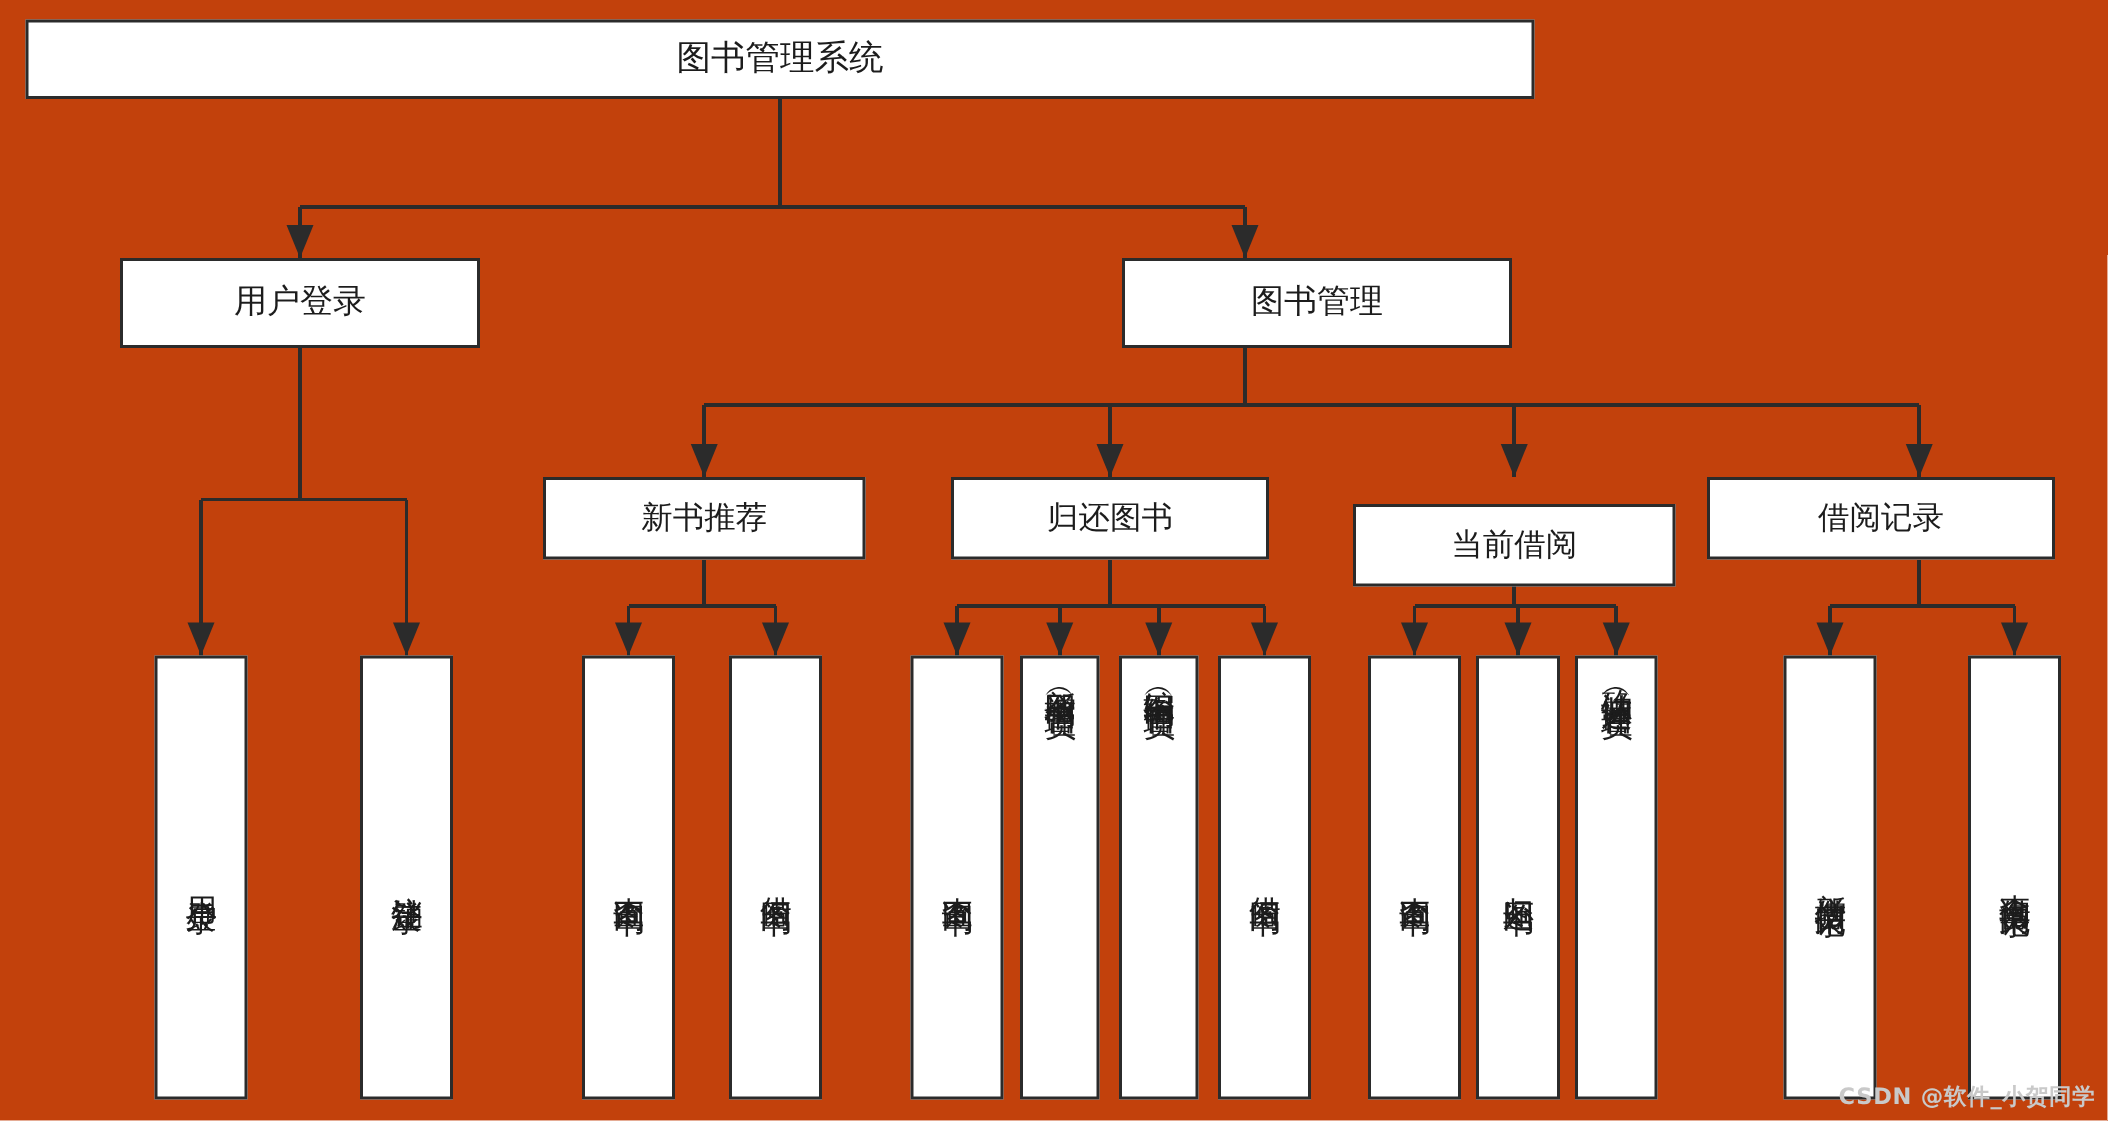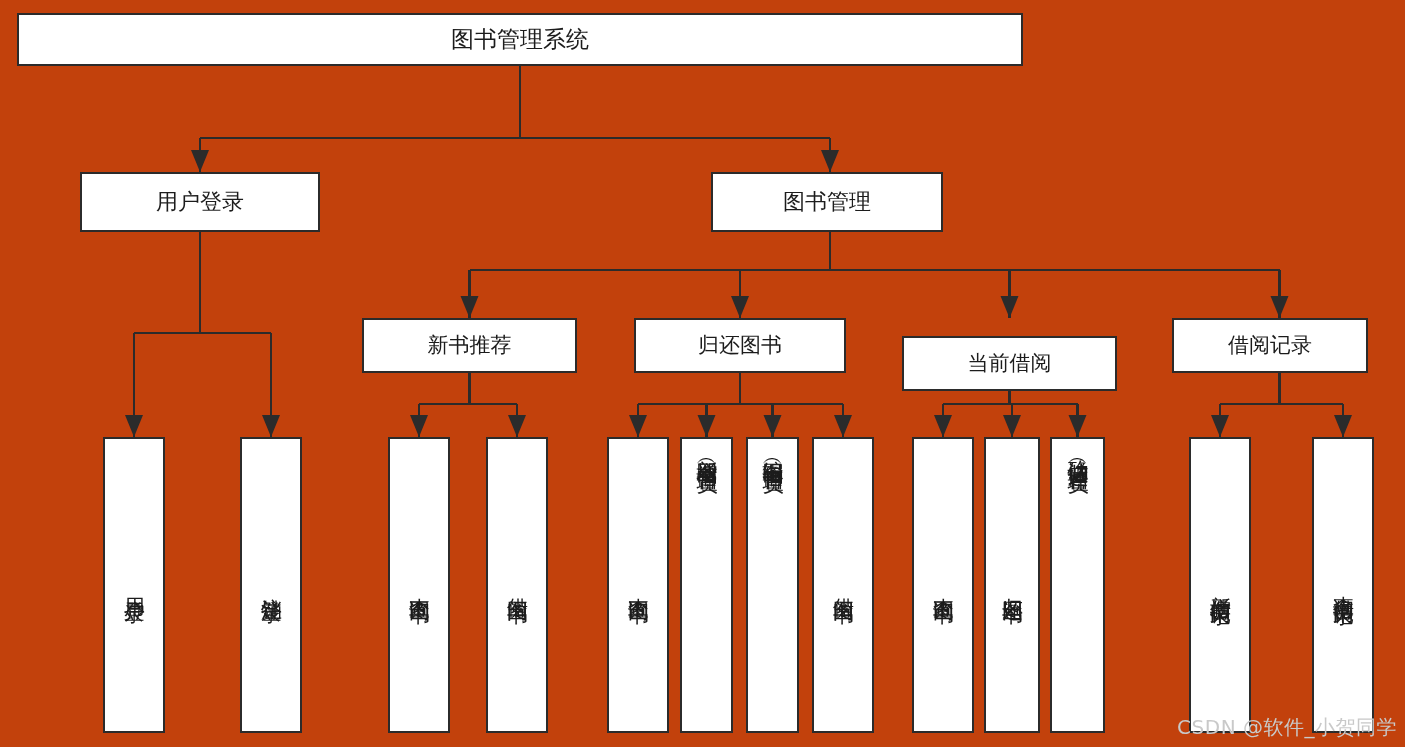--- a/index.html
+++ b/index.html
@@ -61,25 +61,26 @@
     justify-content: flex-start;
   }
   .node-label {
     display: block;
     white-space: pre-wrap;
   }
   #watermark {
     position: absolute;
     right: 8px;
     bottom: 6px;
-    font-size: 20px;
+    font-size: 15px;
     color: #c9c9c9;
     letter-spacing: 0.5px;
     white-space: nowrap;
     z-index: 5;
+    font-weight: bold;
   }
 </style>
 </head>
 <body>
 
 <div id="diagram-root">
 
   <svg id="edges-layer" width="1405" height="747" viewBox="0 0 1405 747" aria-hidden="true">
       <line x1="520" y1="66" x2="520" y2="138" stroke="#2b2b2b" stroke-width="2.6" shape-rendering="crispEdges"></line>
       <line x1="200" y1="138" x2="830" y2="138" stroke="#2b2b2b" stroke-width="2.6" shape-rendering="crispEdges"></line>
@@ -135,33 +136,33 @@
       <path d="M1334 415 L1352 415 L1343 437 Z" fill="#2b2b2b"></path>
     </svg>
 
   <div id="nodes-layer">
       <div class="node root" style="left: 17px; top: 13px; width: 1006px; height: 53px;">
         <span class="node-label">图书管理系统</span>
       </div>
       <div class="node level2" style="left: 80px; top: 172px; width: 240px; height: 60px;">
         <span class="node-label">用户登录</span>
       </div>
-      <div class="node level2" style="left: 711px; top: 172px; width: 232px; height: 60px;">
+      <div class="node level2" style="left: 748px; top: 172px; width: 260px; height: 60px;">
         <span class="node-label">图书管理</span>
       </div>
       <div class="node level3" style="left: 362px; top: 318px; width: 215px; height: 55px;">
         <span class="node-label">新书推荐</span>
       </div>
       <div class="node level3" style="left: 634px; top: 318px; width: 212px; height: 55px;">
         <span class="node-label">归还图书</span>
       </div>
       <div class="node level3" style="left: 902px; top: 336px; width: 215px; height: 55px;">
         <span class="node-label">当前借阅</span>
       </div>
-      <div class="node level3" style="left: 1172px; top: 318px; width: 196px; height: 55px;">
+      <div class="node level3" style="left: 1138px; top: 318px; width: 232px; height: 55px;">
         <span class="node-label">借阅记录</span>
       </div>
       <div class="node leaf" style="left: 103px; top: 437px; width: 62px; height: 296px;">
         <span class="node-label">用户登录</span>
       </div>
       <div class="node leaf" style="left: 240px; top: 437px; width: 62px; height: 296px;">
         <span class="node-label">注销登录</span>
       </div>
       <div class="node leaf" style="left: 388px; top: 437px; width: 62px; height: 296px;">
         <span class="node-label">查询图书</span>

